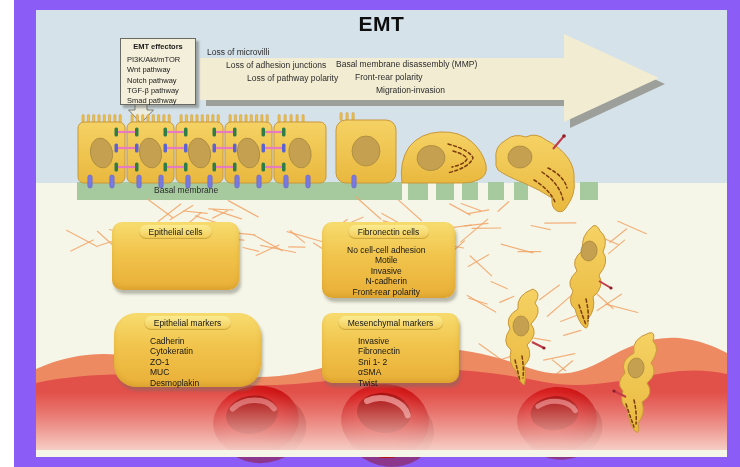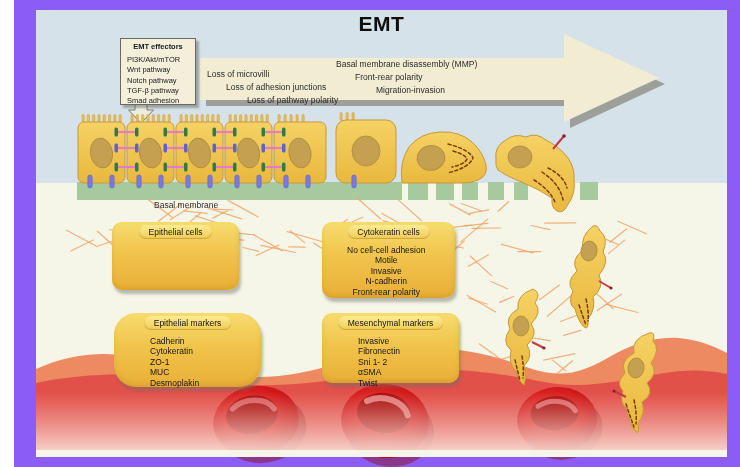--- a/index.html
+++ b/index.html
@@ -11,21 +11,21 @@
   .title{position:absolute;left:22px;top:12px;width:691px;text-align:center;
          font-size:21px;font-weight:bold;letter-spacing:.5px;color:#0e0e0e;}
   .effectors{position:absolute;left:106px;top:38px;width:76px;height:67px;box-sizing:border-box;
              background:#f3efda;border:1px solid #6a6a62;border-radius:0;
              box-shadow:2.5px 3px 2px rgba(100,100,95,.5);font-size:7.5px;padding-top:3px;}
   .eff-title{text-align:center;font-weight:bold;margin-bottom:4px;}
   .eff-item{padding-left:6px;line-height:10.3px;white-space:nowrap;}
   .atxt{position:absolute;font-size:8.5px;color:#2b2b2b;line-height:13px;white-space:nowrap;}
   .atxt .i1{padding-left:19px;}
   .atxt .i2{padding-left:40px;}
-  .mlabel{position:absolute;left:116px;top:200px;font-size:8.5px;color:#2b2b2b;padding-left:24px;}
+  .mlabel{position:absolute;left:116px;top:185px;font-size:8.5px;color:#2b2b2b;padding-left:24px;}
   .ibox{position:absolute;border-radius:10px;
         background:linear-gradient(180deg,#f7dc6e,#f1c44c 45%,#e9af37);
         box-shadow:2px 4px 3px rgba(110,110,100,.45), inset 0 -3px 4px rgba(185,135,30,.3);
         font-size:8.5px;color:#161616;}
   .ibox .pill{position:absolute;top:3px;left:50%;transform:translateX(-50%);
         padding:2px 10px;border-radius:9px;white-space:nowrap;
         background:linear-gradient(180deg,#fbec92,#f2cb55);
         box-shadow:inset 0 -1px 1px rgba(175,130,35,.55);}
   .ibox .items{position:absolute;top:23px;line-height:10.4px;}
   #box-ec{left:98px;top:222px;width:127px;height:68px;}
@@ -349,42 +349,42 @@
   </svg>
 
   <div class="title">EMT</div>
 
   <div class="effectors">
     <div class="eff-title">EMT effectors</div>
     <div class="eff-item">PI3K/Akt/mTOR</div>
     <div class="eff-item">Wnt pathway</div>
     <div class="eff-item">Notch pathway</div>
     <div class="eff-item">TGF-β pathway</div>
-    <div class="eff-item">Smad adhesion</div>
-  </div>
-
-  <div class="atxt" style="left:193px;top:68px;">
+    <div class="eff-item">Smad pathway</div>
+  </div>
+
+  <div class="atxt" style="left:193px;top:46px;">
     <div>Loss of microvilli</div>
     <div class="i1">Loss of adhesion junctions</div>
     <div class="i2">Loss of pathway polarity</div>
   </div>
   <div class="atxt" style="left:322px;top:58px;">
     <div>Basal membrane disassembly (MMP)</div>
     <div class="i1">Front-rear polarity</div>
     <div class="i2">Migration-invasion</div>
   </div>
 
   <div class="mlabel">Basal membrane</div>
 
   <div class="ibox" id="box-ec">
     <div class="pill">Epithelial cells</div>
   </div>
 
   <div class="ibox" id="box-mc">
-    <div class="pill">Cytokeratin cells</div>
+    <div class="pill">Fibronectin cells</div>
     <div class="items">
       <div>No cell-cell adhesion</div>
       <div>Motile</div>
       <div>Invasive</div>
       <div>N-cadherin</div>
       <div>Front-rear polarity</div>
     </div>
   </div>
 
   <div class="ibox" id="box-em">

